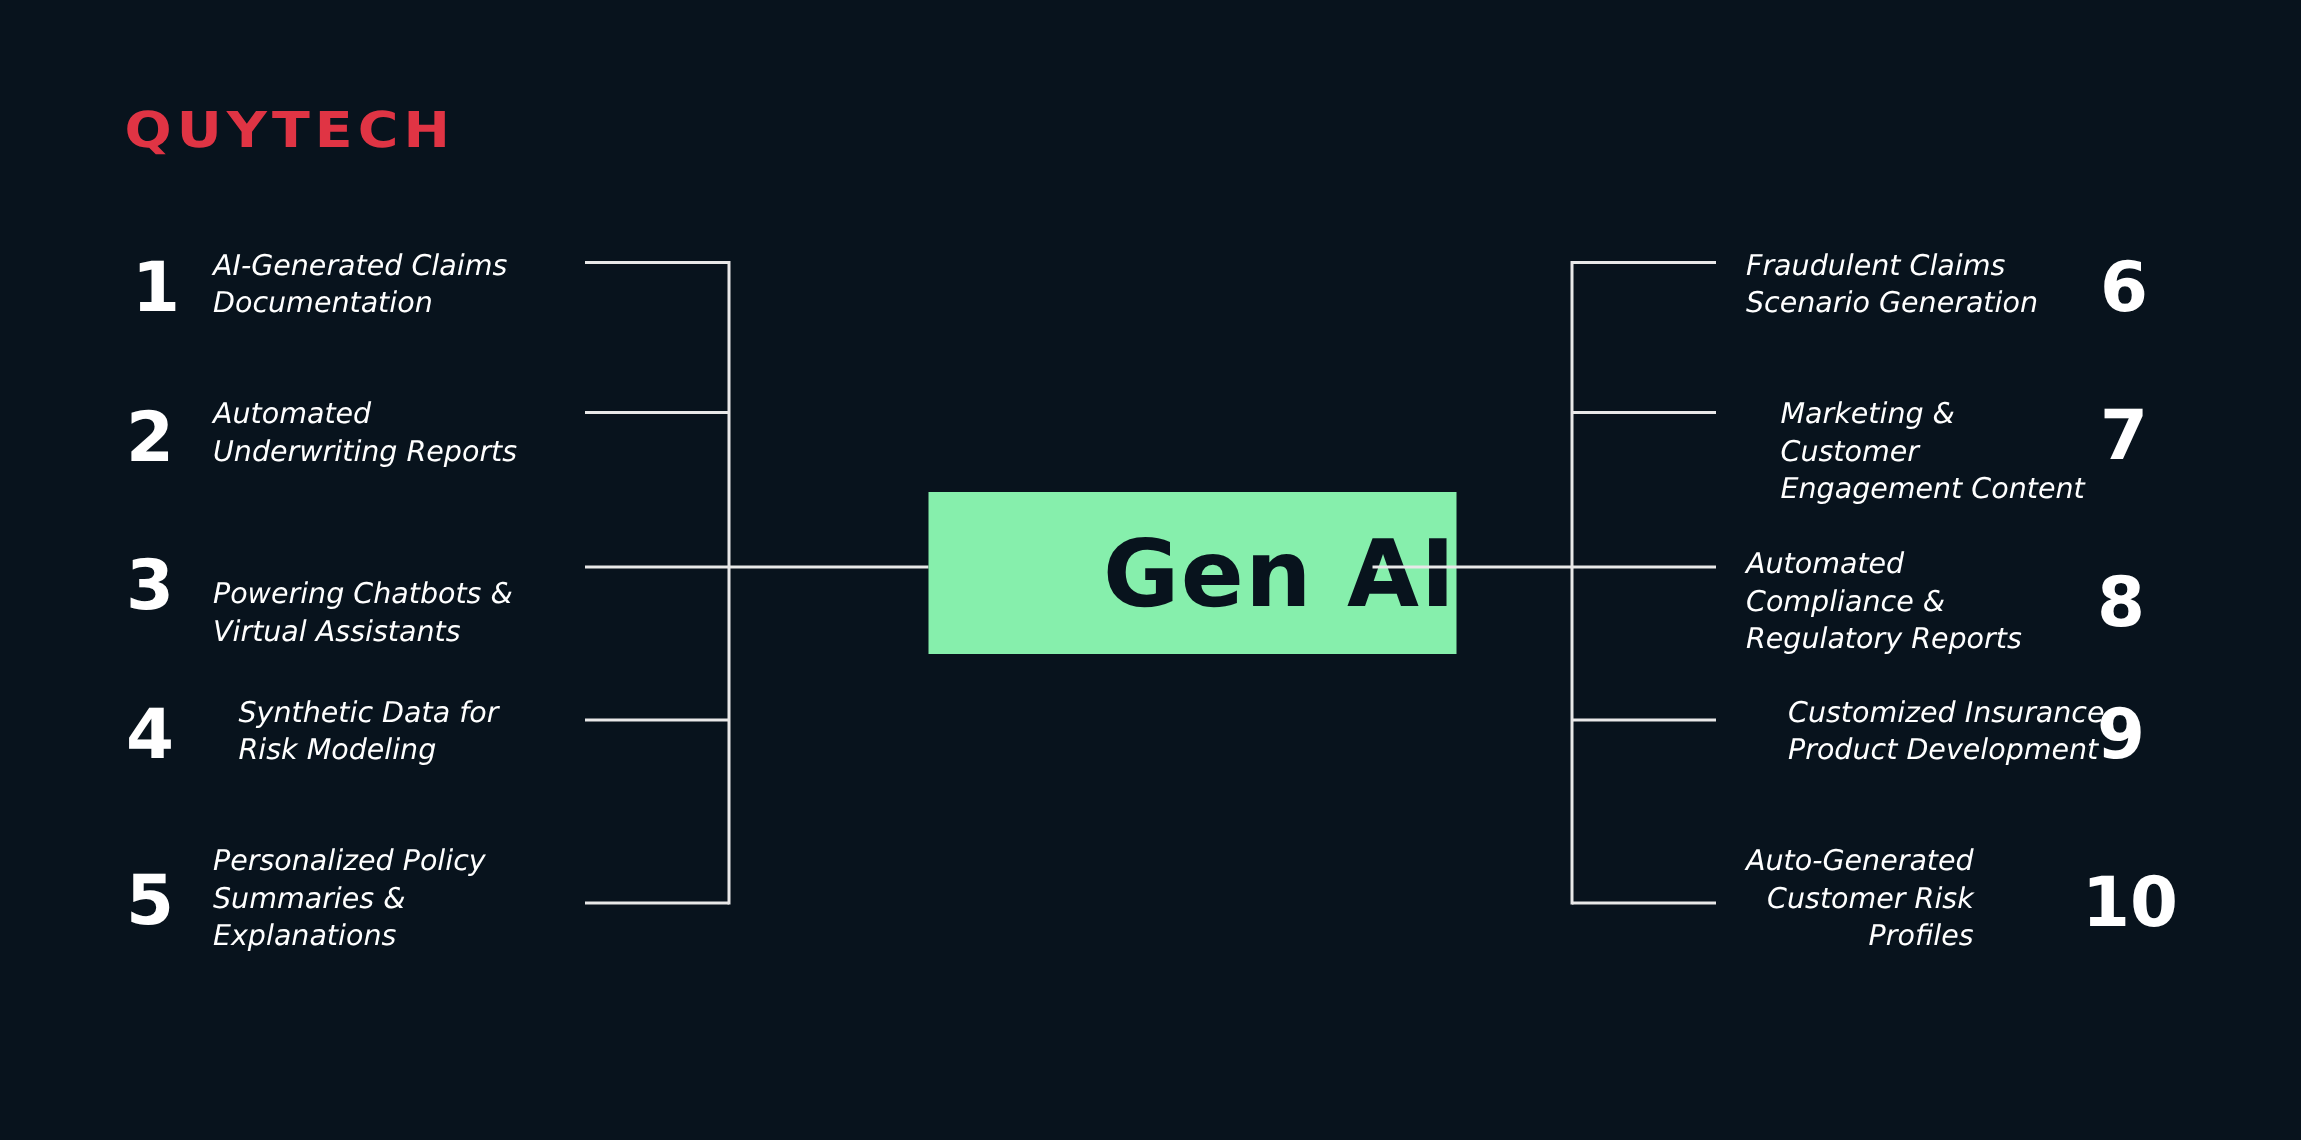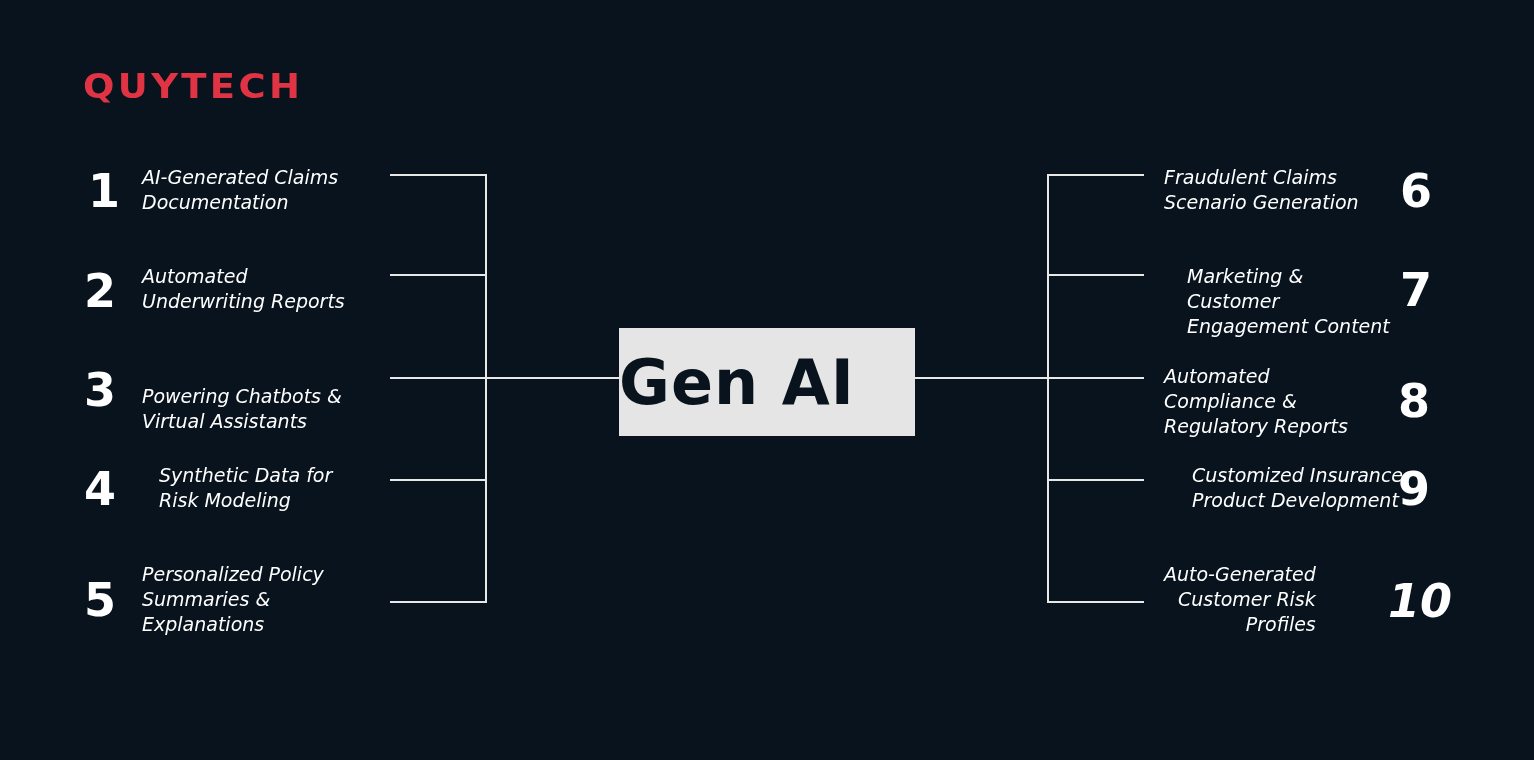--- a/index.html
+++ b/index.html
@@ -20,22 +20,22 @@
     position:absolute; font-family:"DejaVu Sans", sans-serif;
     font-weight:bold; font-size:46px; line-height:50px; color:#ffffff;
   }
   .label {
     position:absolute; font-family:"DejaVu Sans", sans-serif;
     font-size:19px; line-height:25px; color:#ffffff; white-space:pre-line;font-style:italic;
   }
   .hline { position:absolute; height:2px; background:#e8e8e8; }
   .vline { position:absolute; width:2px; background:#e8e8e8; }
   .center-box {
-    position:absolute; left:619px; top:328px; width:296px; height:108px;
-    background:#e5e5e5; display:flex; align-items:center; justify-content:flex-start;
+    position:absolute; left:619px; top:328px; width:352px; height:108px;
+    background:#86efac; display:flex; align-items:center; justify-content:flex-end;
   }
   .center-text {
     font-family:"DejaVu Sans", sans-serif; font-weight:bold;
     font-size:62px; color:#08131d; letter-spacing:1px;
   }
 </style>
 </head>
 <body>
 
 <div class="logo">QUYTECH</div>
@@ -95,13 +95,13 @@
 Regulatory Reports</div>
 <div class="num" style="left:1398px; top:376px;">8</div>
 
 <div class="label" style="left:1192px; top:463px;">Customized Insurance
 Product Development</div>
 <div class="num" style="left:1398px; top:464px;">9</div>
 
 <div class="label" style="left:1164px; top:562px;text-align:right;">Auto-Generated
 Customer Risk
 Profiles</div>
-<div class="num" style="left:1388px; top:576px;font-style:italic;">10</div>
+<div class="num" style="left:1388px; top:576px;">10</div>
 
 </body></html>

